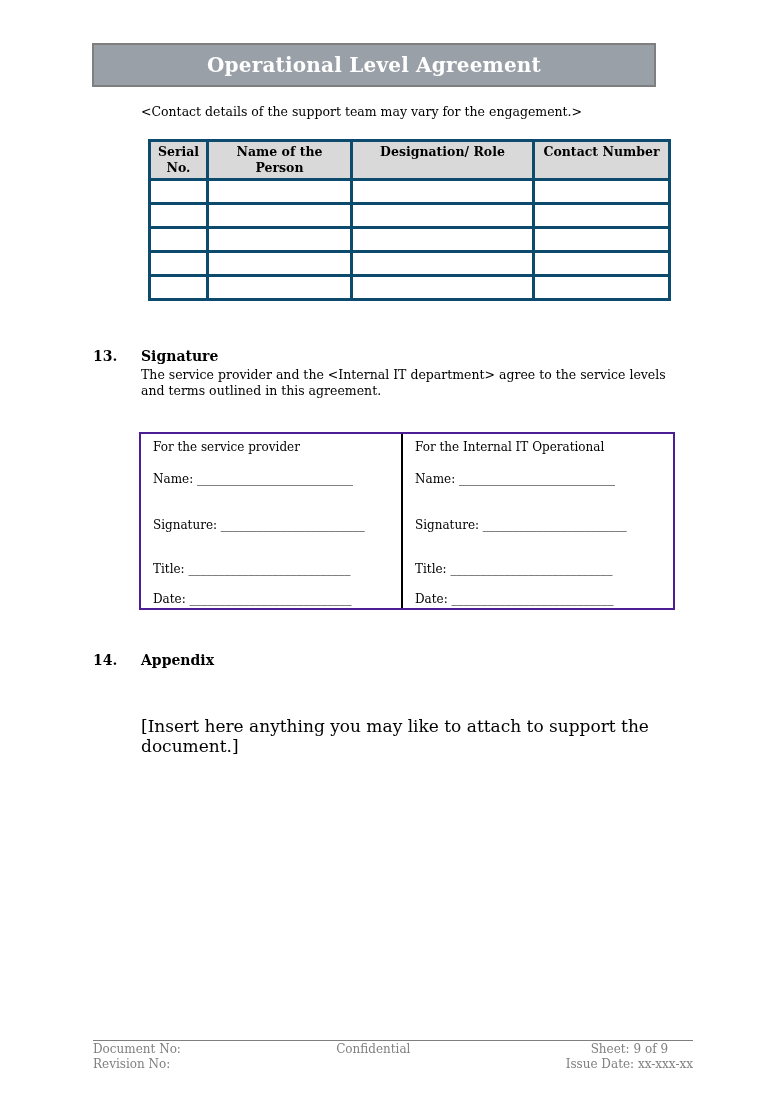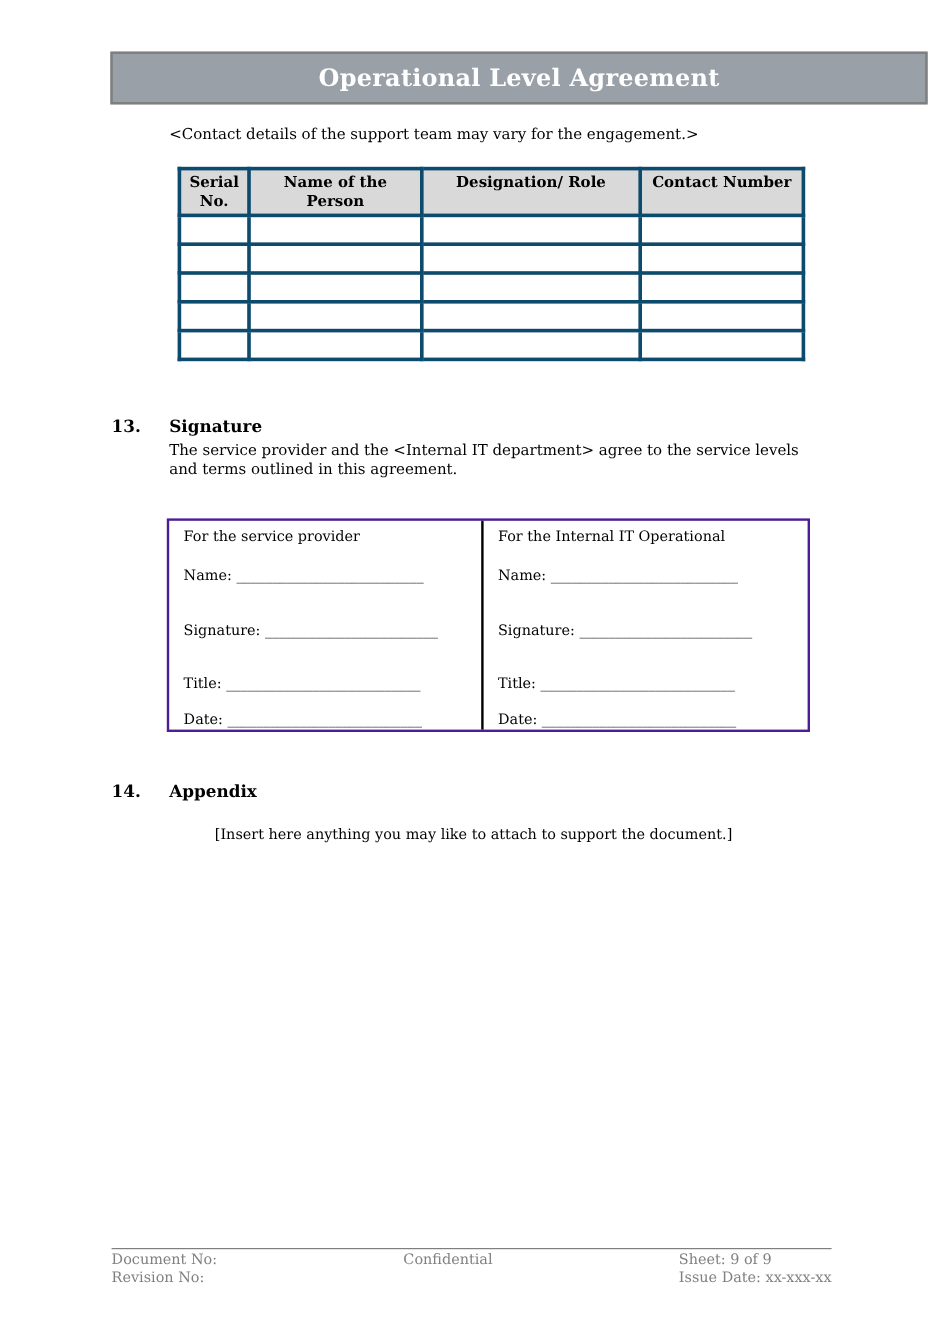--- a/index.html
+++ b/index.html
@@ -11,21 +11,21 @@
     background: #ffffff;
     font-family: "DejaVu Serif", serif;
     color: #000000;
     overflow: hidden;
   }
 
   
   .banner {
     position: absolute;
     left: 92px; top: 43px;
-    width: 681px; height: 44px;
+    width: 564px; height: 44px;
     background: #9AA0A8;
     border: 2px solid #7F7F7F;
     display: flex;
     align-items: center;
     justify-content: center;
   }
   .banner-title {
     color: #ffffff;
     font-size: 20px;
     font-weight: bold;
@@ -83,24 +83,23 @@
 
   .sec13-body {
     position: absolute;
     left: 141px; top: 367px;
     width: 537px;
     font-size: 12.5px;
     line-height: 15.5px;
   }
   .sec14-body {
     position: absolute;
-    left: 141px; top: 688px;
+    left: 141px; top: 716px;
     width: 537px;
-    font-size: 12px;
-    margin-left: 38px;
+    font-size: 17px;
   }
 
   
   .sig-box {
     position: absolute;
     left: 139px; top: 432px;
     width: 536px; height: 178px;
     border: 2px solid #4c1d95;
     display: flex;
   }
@@ -128,21 +127,21 @@
     left: 93px; top: 1042px;
     width: 600px;
     display: flex;
     justify-content: space-between;
     color: #808080;
     font-size: 12px;
     line-height: 15px;
   }
   .footer .f-left  { text-align: left; }
   .footer .f-center{ text-align: center; }
-  .footer .f-right { text-align: left; }
+  .footer .f-right { text-align: center; }
 </style>
 </head>
 <body>
 
 <div class="page">
 
   <div class="banner">
     <span class="banner-title">Operational Level Agreement</span>
   </div>
 

